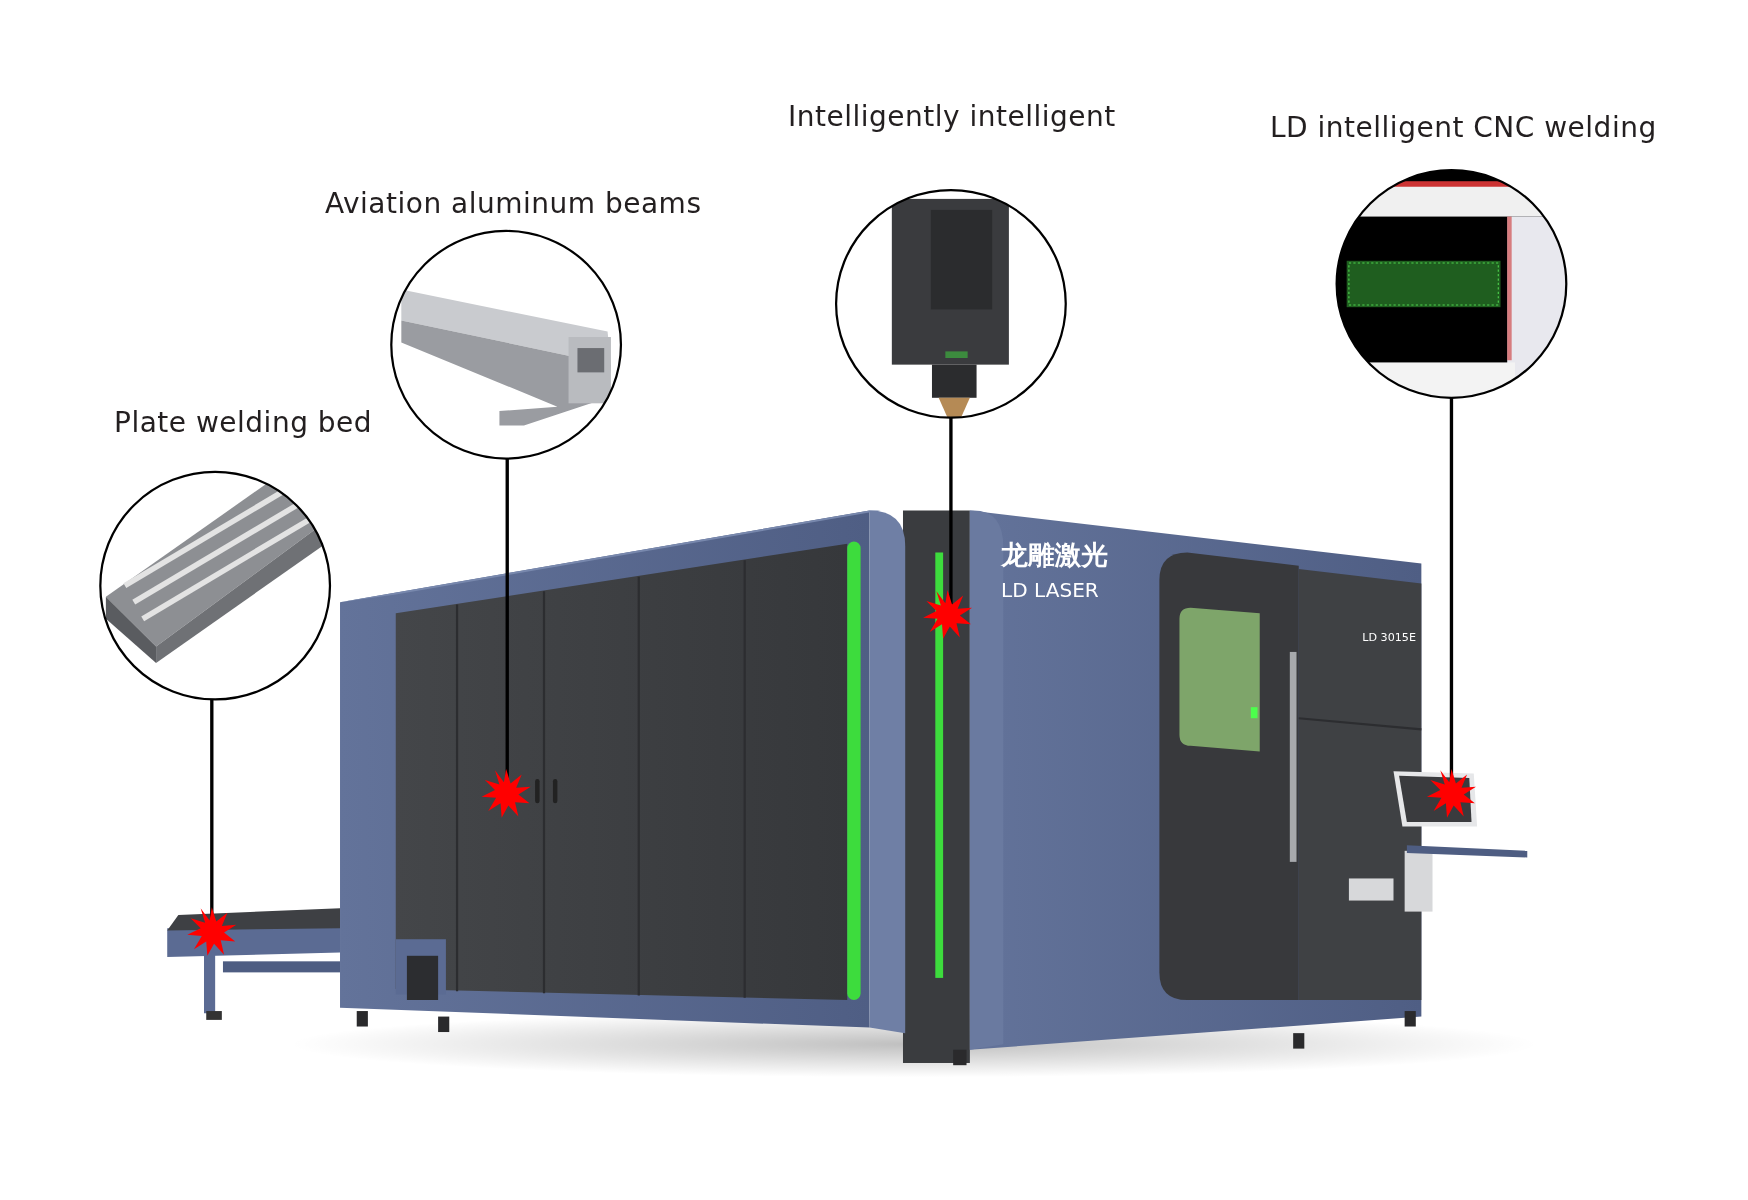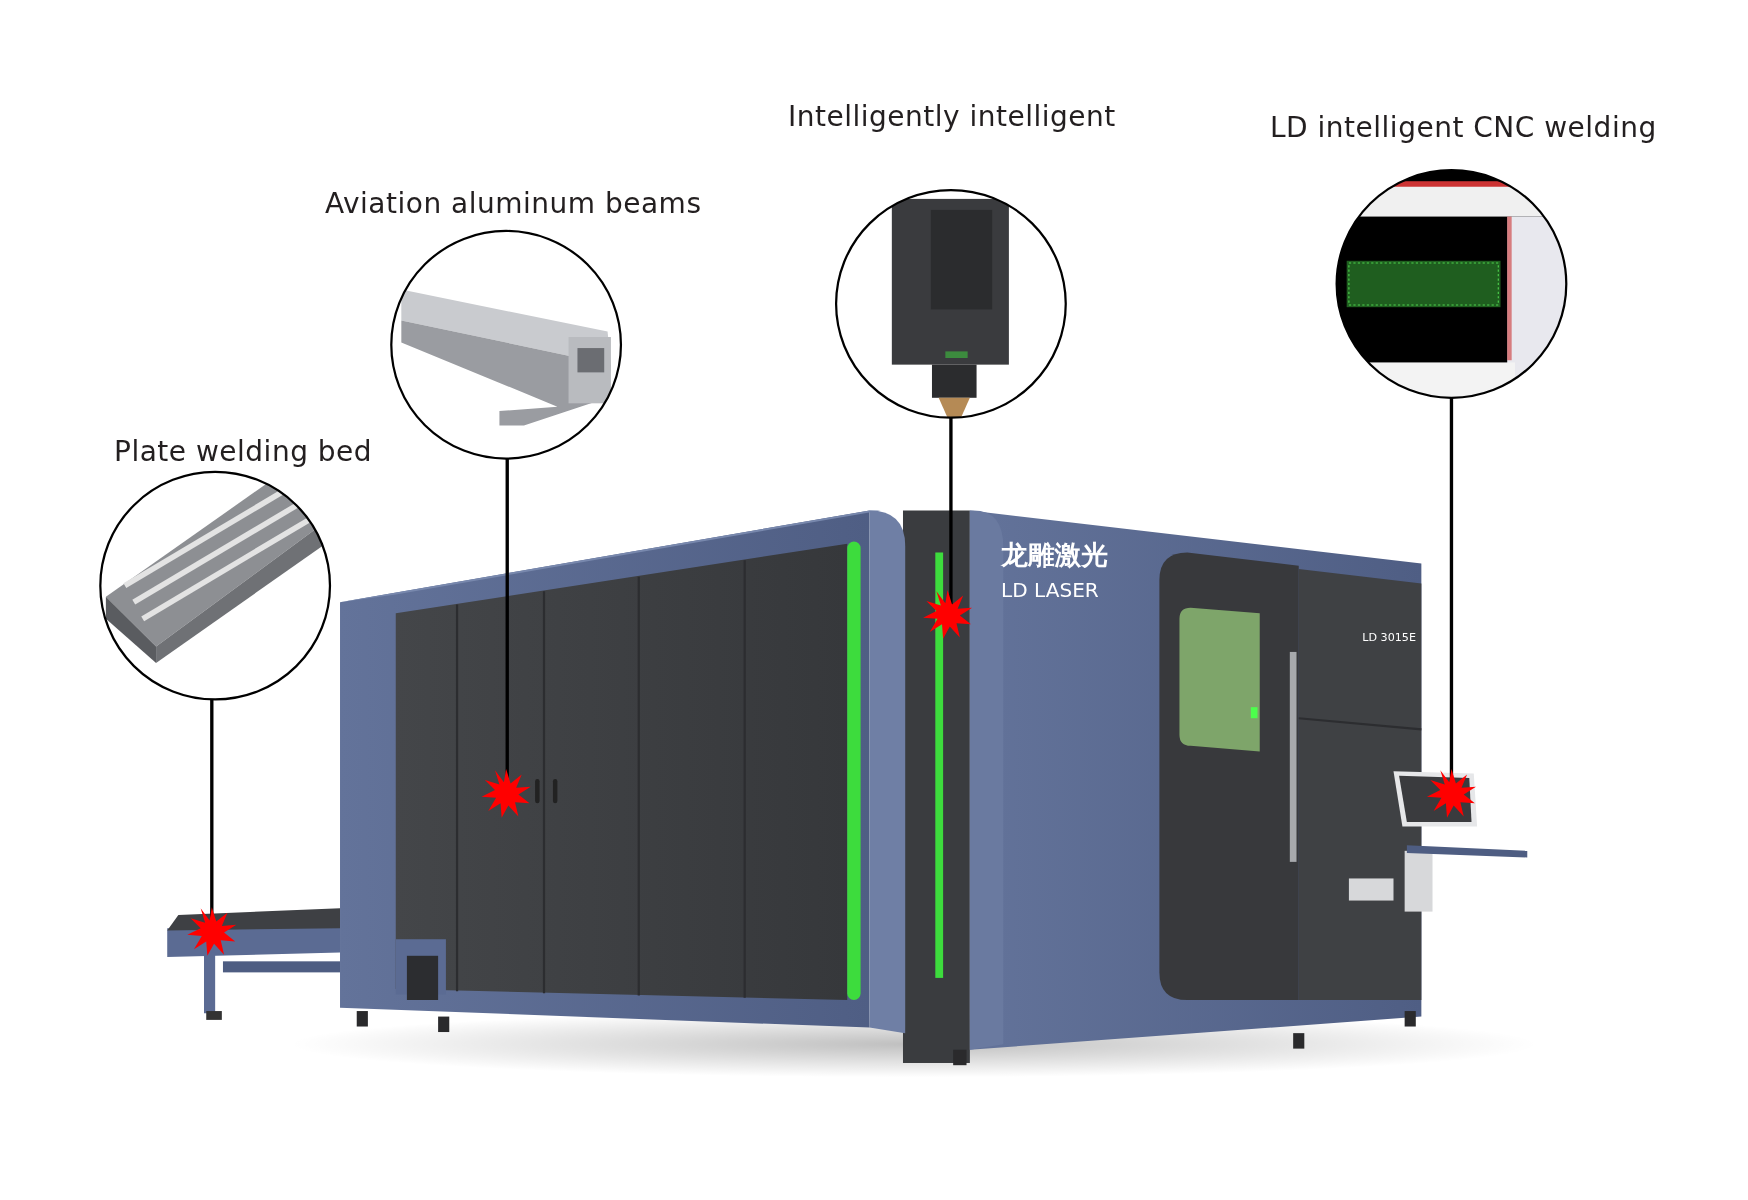--- a/index.html
+++ b/index.html
@@ -164,20 +164,20 @@
     </g>
     <circle cx="1302" cy="257" r="103" fill="none" stroke="#000" stroke-width="2"></circle>
   </g>
 
   <use href="#burst" x="190" y="843"></use>
   <use href="#burst" x="454" y="718"></use>
   <use href="#burst" x="850" y="556"></use>
   <use href="#burst" x="1302" y="718"></use>
 </svg>
 
-<div class="label" style="left:114px;top:428px;">Plate welding bed</div>
+<div class="label" style="left:114px;top:399px;">Plate welding bed</div>
 <div class="label" style="left:325px;top:172px;margin-top:8px;">Aviation aluminum beams</div>
 <div class="label" style="left:788px;top:93px;">
   <div>Intelligently intelligent</div>
 </div>
 <div class="label" style="left:1270px;top:104px;">LD intelligent CNC welding</div>
 
 </div>
 
 </body></html>

